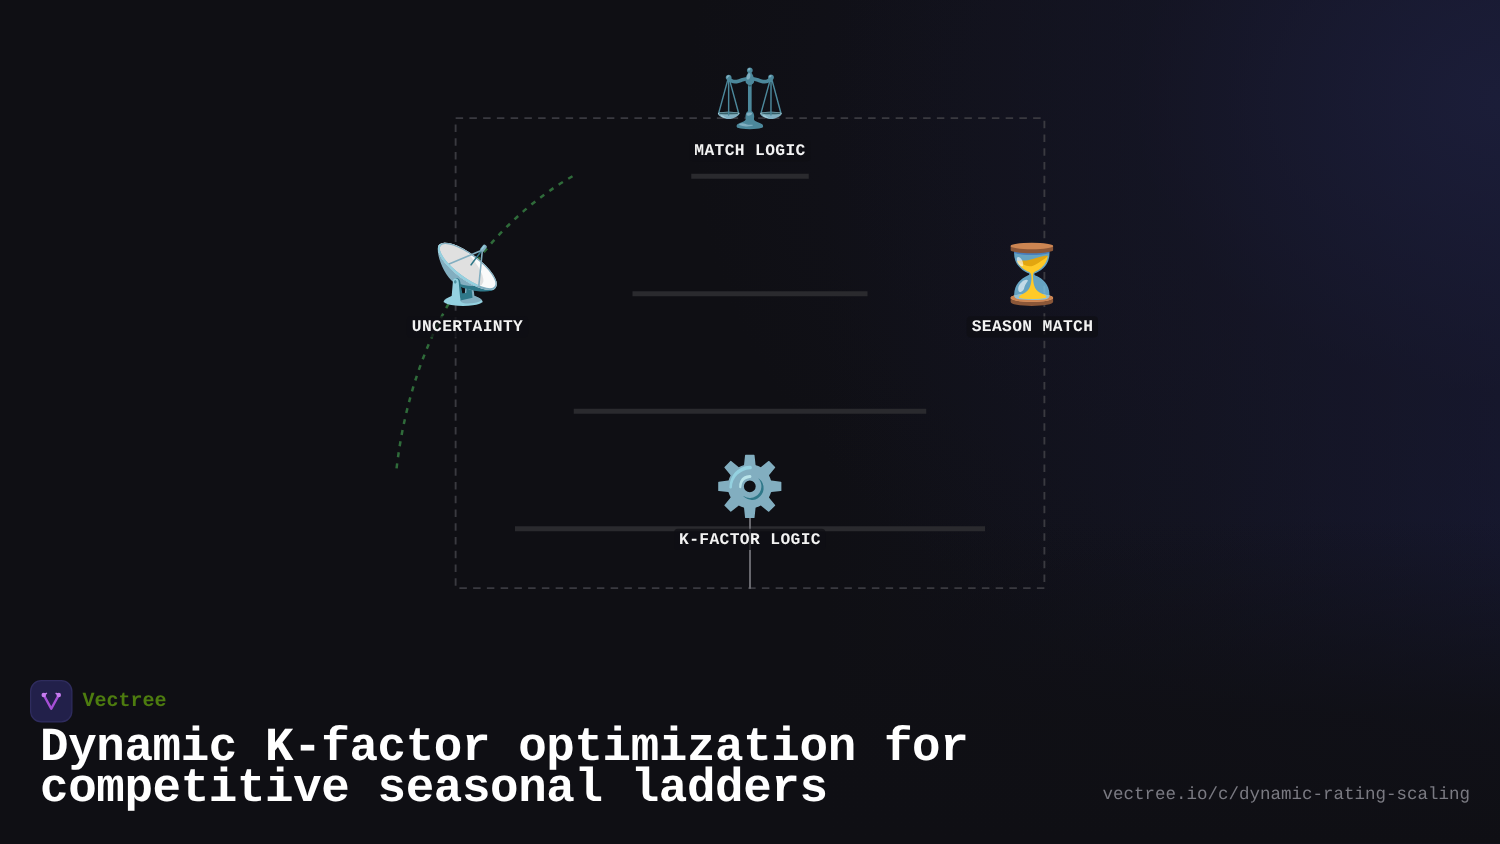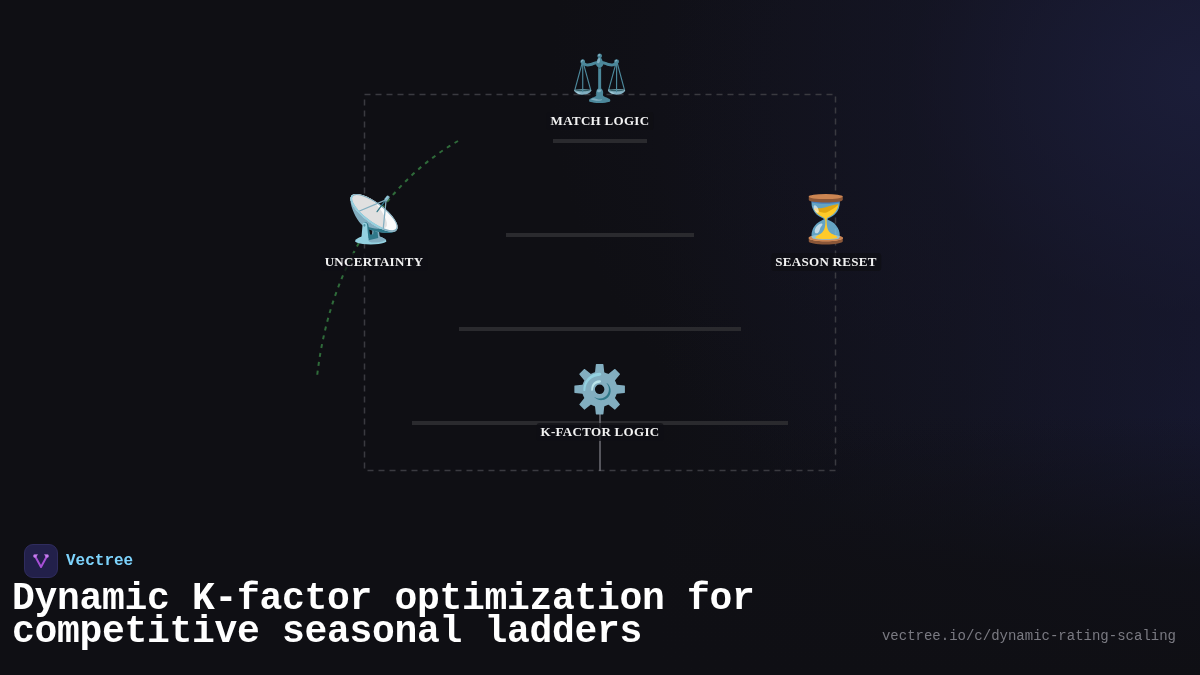--- a/index.html
+++ b/index.html
@@ -52,21 +52,20 @@
     .node .label {
       margin-top: 6px;
       font-size: 13px;
       font-weight: bold;
       letter-spacing: 0.3px;
       color: #f2f2f2;
       white-space: nowrap;
       background: rgba(15,15,20,0.75);
       padding: 1px 4px;
       border-radius: 3px;
-      font-family: Liberation Serif, serif;
     }
     .brand {
       position: absolute;
       left: 24px;
       top: 544px;
       display: flex;
       align-items: center;
       gap: 8px;
     }
     .brand .logo {
@@ -76,25 +75,25 @@
       background: #22204a;
       border: 1px solid #2f2c5e;
       box-sizing: border-box;
       display: flex;
       align-items: center;
       justify-content: center;
     }
     .brand .name {
       font-size: 16px;
       font-weight: bold;
-      color: #7dd3fc;
+      color: #4d7c0f;
     }
     .title {
       position: absolute;
-      left: 12px;
+      left: 32px;
       top: 582px;
       margin: 0;
       font-size: 38px;
       line-height: 33px;
       font-weight: bold;
       color: #ffffff;
       letter-spacing: -0.3px;
       width: 800px;
     }
     .url {
@@ -130,21 +129,21 @@
   <span class="label">MATCH LOGIC</span>
 </div>
 
 <div class="node" style="left:374px; top:191px;">
   <span class="emoji">📡</span>
   <span class="label">UNCERTAINTY</span>
 </div>
 
 <div class="node" style="left:826px; top:191px;">
   <span class="emoji">⏳</span>
-  <span class="label">SEASON RESET</span>
+  <span class="label">SEASON MATCH</span>
 </div>
 
 <div class="node" style="left:600px; top:361px;">
   <span class="emoji">⚙️</span>
   <span class="label">K-FACTOR LOGIC</span>
 </div>
 
 <div class="brand">
   <div class="logo">
     <svg width="20" height="20" viewBox="0 0 20 20">

